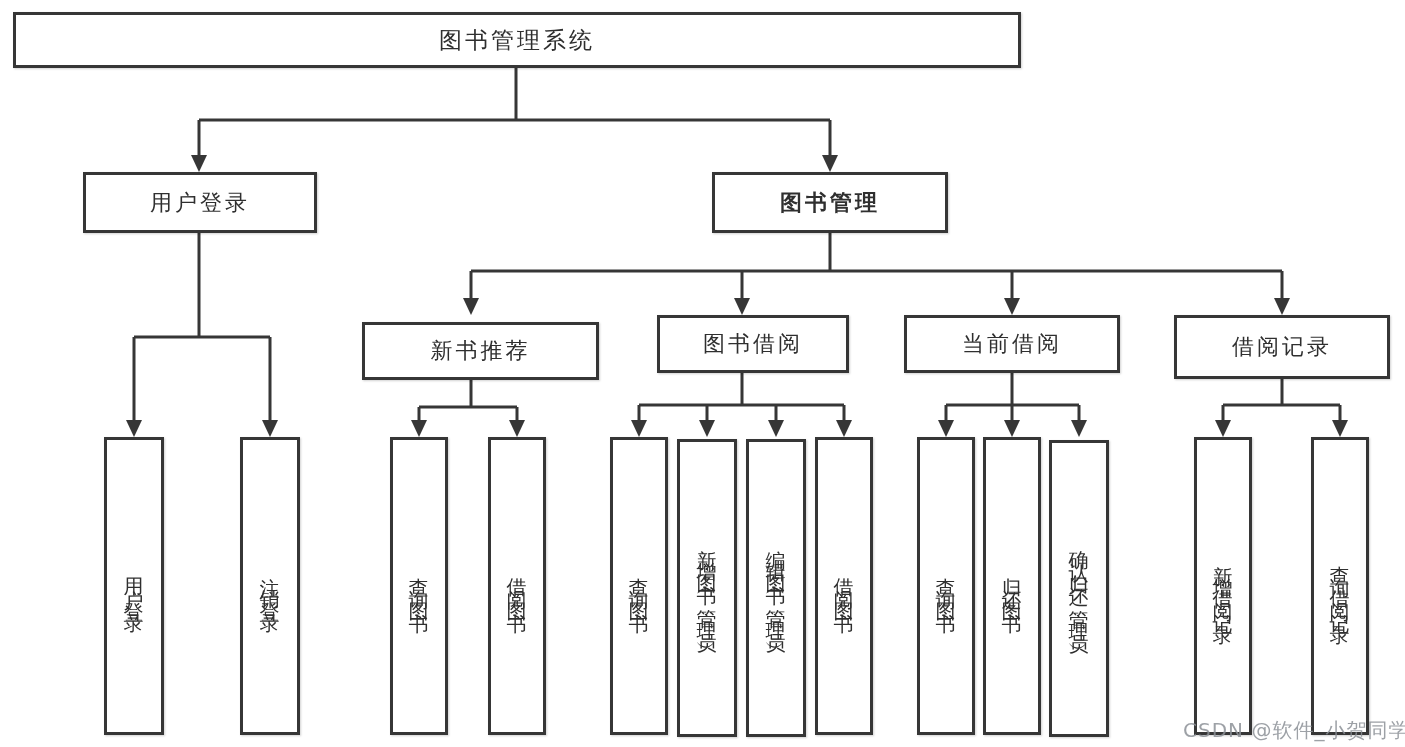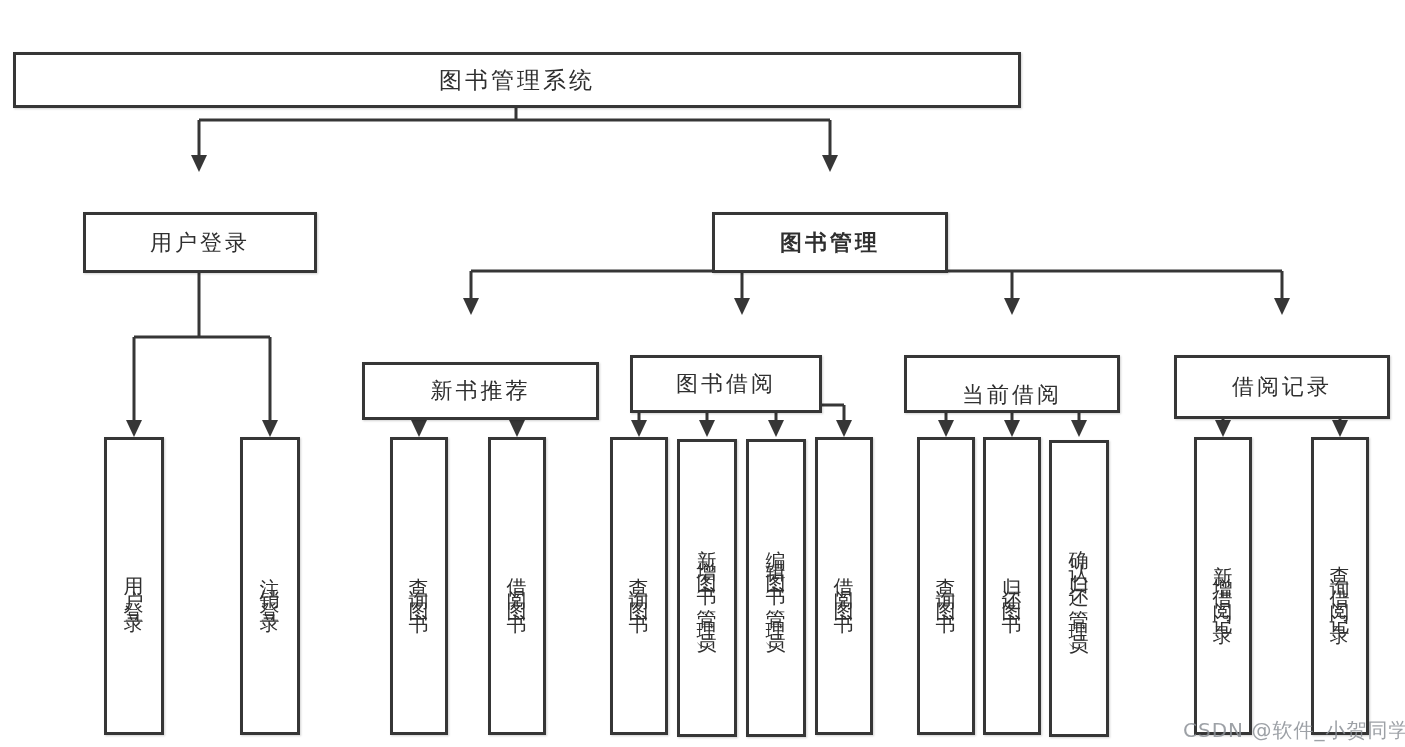--- a/index.html
+++ b/index.html
@@ -20,21 +20,21 @@
     position: absolute;
     box-sizing: border-box;
     background: #ffffff;
     border: 3px solid #363636;
     color: #2f2f2f;
     display: flex;
     align-items: center;
     justify-content: center;
     box-shadow: 1px 1px 2px rgba(0,0,0,0.18);
   }
-  .box.h { font-size: 22px; letter-spacing: 3px; white-space: nowrap; margin-top: 40px; }
+  .box.h { font-size: 22px; letter-spacing: 3px; white-space: nowrap; }
   .box.root { font-size: 23px; }
   .box.v .label {
     writing-mode: vertical-rl;
     text-orientation: mixed;
     font-size: 20px;
     letter-spacing: 12px;
     line-height: 1;
   }
   .watermark {
     position: absolute;
@@ -95,24 +95,24 @@
   <div class="box h" style="left:83px; top:172px; width:234px; height:61px;">
     <span class="label">用户登录</span>
   </div>
   <div class="box h" style="left:712px; top:172px; width:236px; height:61px;font-weight:bold;">
     <span class="label">图书管理</span>
   </div>
 
   <div class="box h" style="left:362px; top:322px; width:237px; height:58px;text-align:center;">
     <span class="label">新书推荐</span>
   </div>
-  <div class="box h" style="left:630px; top:315px; width:192px; height:58px;">
+  <div class="box h" style="left:657px; top:315px; width:192px; height:58px;">
     <span class="label">图书借阅</span>
   </div>
-  <div class="box h" style="left:904px; top:315px; width:216px; height:58px;align-items:flex-end;">
+  <div class="box h" style="left:904px; top:315px; width:216px; height:58px;">
     <span class="label">当前借阅</span>
   </div>
   <div class="box h" style="left:1174px; top:315px; width:216px; height:64px;">
     <span class="label">借阅记录</span>
   </div>
 
   <div class="box v" style="left:104px; top:437px; width:60px; height:298px;">
     <span class="label">用户登录</span>
   </div>
   <div class="box v" style="left:240px; top:437px; width:60px; height:298px;">

